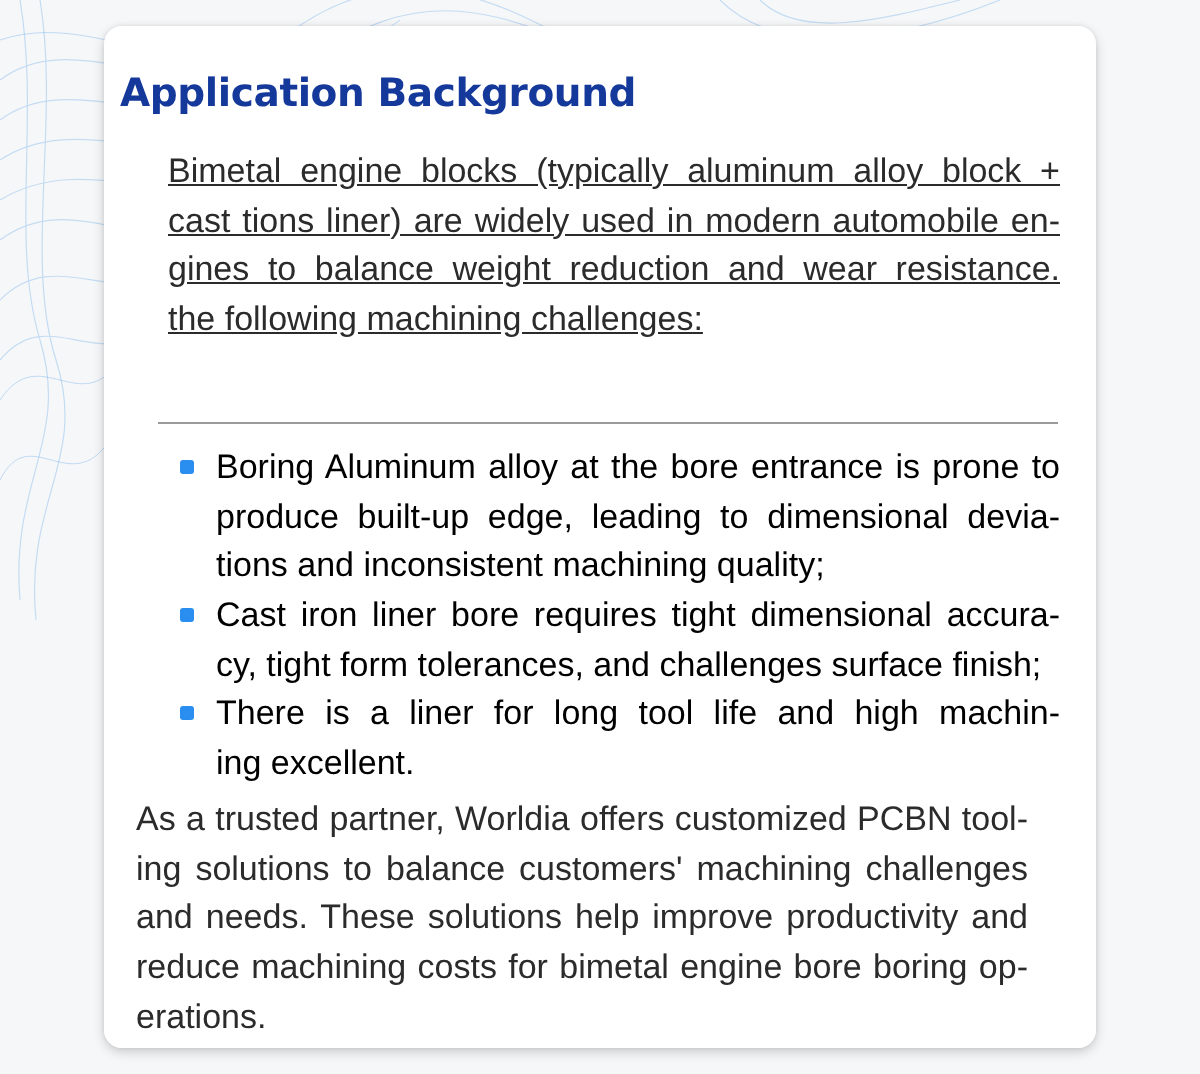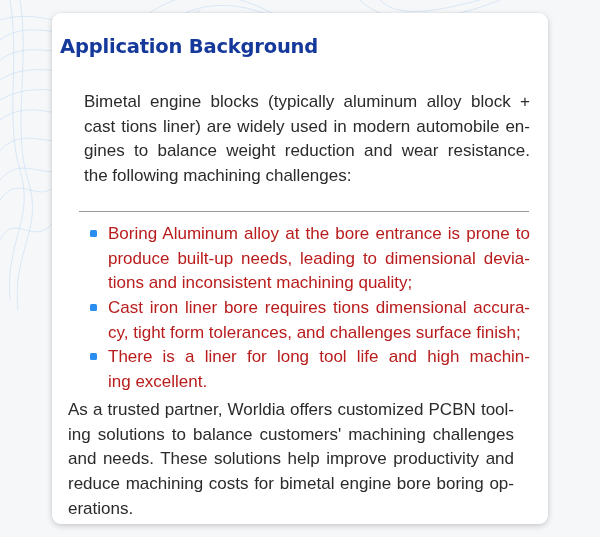--- a/index.html
+++ b/index.html
@@ -20,32 +20,32 @@
     font-family: "DejaVu Sans", sans-serif;
     font-weight: bold; font-size: 19.5px; color: #15389b; letter-spacing: -0.2px;
     white-space: nowrap;
   }
   .para { position: absolute; color: #2b2b2b; font-size: 17px; }
   .line {
     height: 24.7px; line-height: 24.7px; white-space: nowrap;
     text-align: justify; text-align-last: justify; overflow: hidden;
   }
   .line.last { text-align-last: left; }
-  .intro { left: 32px; top: 77px; width: 446px; }
+  .intro { left: 32px; top: 61px; width: 446px; text-decoration: underline; }
   .divider {
     position: absolute; left: 27px; top: 198px; width: 450px; height: 0;
     border-top: 1.2px solid #9a9a9a;
   }
   .bullets { position: absolute; left: 36px; top: 209px; width: 442px; }
   .bullet { position: relative; padding-left: 20px; }
   .bullet-mark {
     position: absolute; left: 2px; top: 8px; width: 7px; height: 7px;
     background: #2a8ef0; border-radius: 1.5px;
   }
-  .bullet .line { font-size: 17px; color: #b91c1c; }
+  .bullet .line { font-size: 17px; color: #000000; }
   .closing { left: 16px; top: 385px; width: 446px; }
 </style>
 </head>
 <body>
 
 <svg class="bg-waves" viewBox="0 0 600 537">
   <g fill="none" stroke="#9cc6ee" stroke-width="0.6" opacity="0.55">
     <path d="M0 40 C40 10, 90 60, 140 20 S 240 -10, 300 30"></path>
     <path d="M0 60 C40 30, 95 80, 150 35 S 250 0, 320 40"></path>
     <path d="M0 80 C45 50, 100 100, 160 50 S 270 10, 340 50"></path>
@@ -74,26 +74,26 @@
     <div class="line">gines to balance weight reduction and wear resistance.</div>
     <div class="line last">the following machining challenges:</div>
   </div>
 
   <div class="divider"></div>
 
   <div class="bullets">
     <div class="bullet">
       <span class="bullet-mark"></span>
       <div class="line">Boring Aluminum alloy at the bore entrance is prone to</div>
-      <div class="line">produce built-up needs, leading to dimensional devia-</div>
+      <div class="line">produce built-up edge, leading to dimensional devia-</div>
       <div class="line last">tions and inconsistent machining quality;</div>
     </div>
     <div class="bullet">
       <span class="bullet-mark"></span>
-      <div class="line">Cast iron liner bore requires tions dimensional accura-</div>
+      <div class="line">Cast iron liner bore requires tight dimensional accura-</div>
       <div class="line last">cy, tight form tolerances, and challenges surface finish;</div>
     </div>
     <div class="bullet">
       <span class="bullet-mark"></span>
       <div class="line">There is a liner for long tool life and high machin-</div>
       <div class="line last">ing excellent.</div>
     </div>
   </div>
 
   <div class="para closing">

